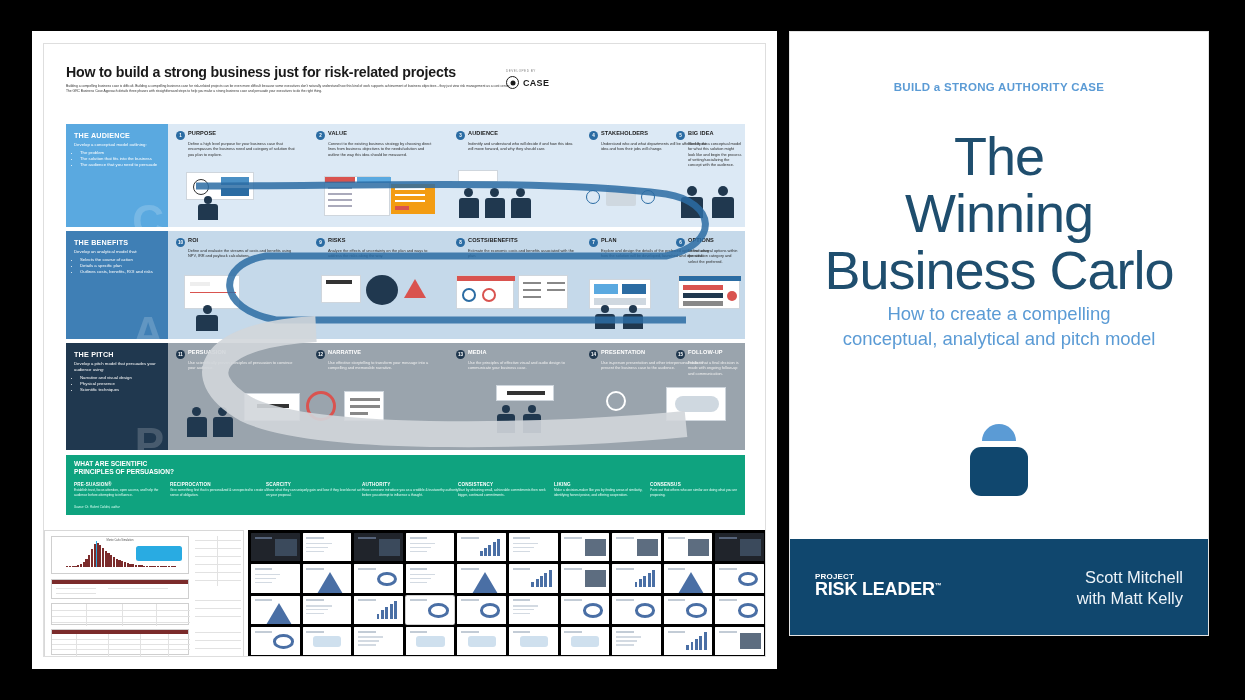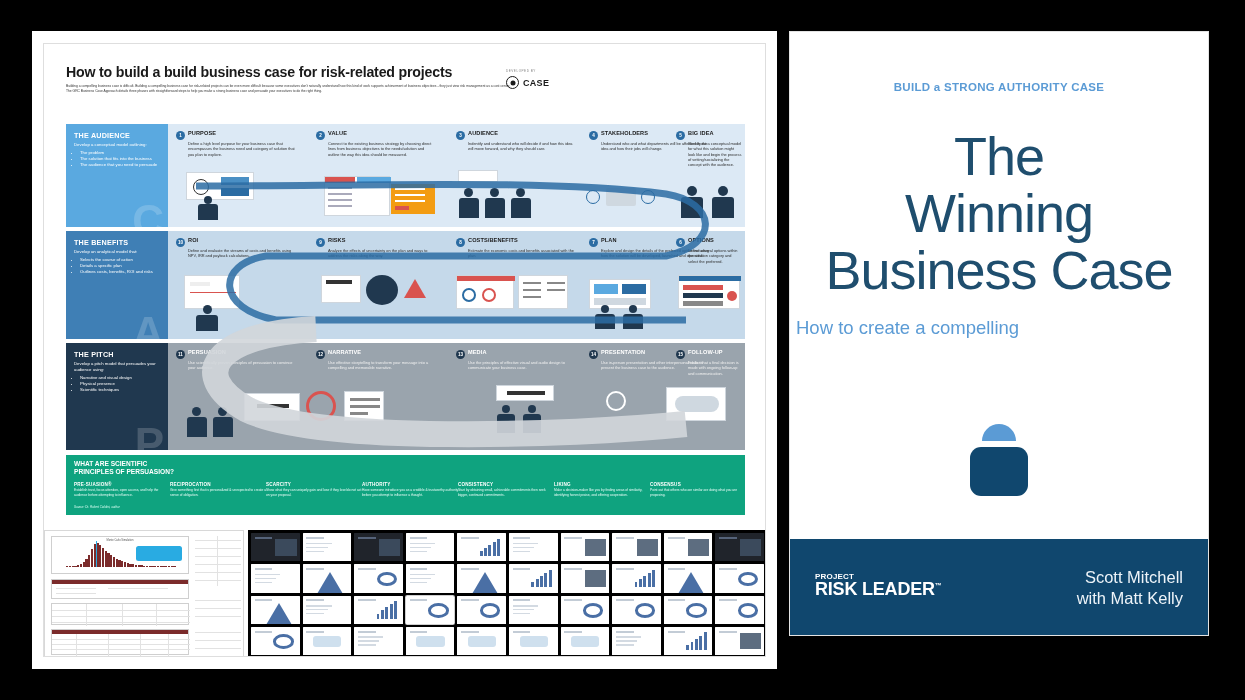--- a/index.html
+++ b/index.html
@@ -161,21 +161,21 @@
   .cover-kicker{
     position:absolute; left:0; right:0; top:49px; text-align:center;
     font-size:11.5px; font-weight:bold; color:#5b9bd5; letter-spacing:.3px;
   }
   .cover-title{
     position:absolute; left:0; right:0; top:96px; text-align:center;
     font-size:54px; line-height:57px; color:#1f4e6e; font-weight:normal;
     letter-spacing:-1px;
   }
   .cover-sub{
-    position:absolute; left:6px; right:6px; top:283px; 
+    position:absolute; left:6px; right:6px; top:269px; text-align:center;
     font-size:18.5px; line-height:25px; color:#5b9bd5;
   }
   .cover-icon{ position:absolute; left:50%; top:392px; transform:translateX(-50%); width:58px; height:72px;}
   .ci-dome{
     position:absolute; left:12px; top:0; width:34px; height:17px;
     background:#5b9bd5; border-radius:17px 17px 0 0;
   }
   .ci-body{
     position:absolute; left:0; top:23px; width:58px; height:49px;
     background:#10476e; border-radius:11px;
@@ -195,21 +195,21 @@
 </head>
 <body>
 
 <div id="canvas">
 
   <div class="doc-page">
     <div class="doc-inner">
 
       <div class="info-card">
 
-        <div class="info-title">How to build a build business case for risk-related projects</div>
+        <div class="info-title">How to build a strong business just for risk-related projects</div>
         <div class="info-intro">Building a compelling business case is difficult. Building a compelling business case for risk-related projects can be even more difficult because some executives don't naturally understand how this kind of work supports achievement of business objectives - they just view risk management as a cost center. The GRC Business Case Approach details three phases with straightforward steps to help you make a strong business case and persuade your executives to do the right thing.</div>
 
         <div class="dev-by">
           <span class="lab">DEVELOPED BY</span>
           <div class="ocegrow">
             <span class="oceg-mark"></span>
             <span class="oceg-txt">CASE</span>
           </div>
         </div>
 
@@ -831,24 +831,25 @@
         </div>
 
     </div>
   </div>
 
   <div class="cover">
     <div class="cover-kicker">BUILD a STRONG AUTHORITY CASE</div>
     <div class="cover-title">
       <div>The</div>
       <div>Winning</div>
-      <div>Business Case</div>
+      <div>Business Carlo</div>
     </div>
     <div class="cover-sub">
       <div>How to create a compelling</div>
+      <div>conceptual, analytical and pitch model</div>
     </div>
     <div class="cover-icon">
       <div class="ci-dome"></div>
       <div class="ci-body"></div>
     </div>
     <div class="cover-footer">
       <div class="brand">
         <span class="b1">PROJECT</span>
         <span class="b2"><span>RISK LEADER</span><sup>™</sup></span>
       </div>

